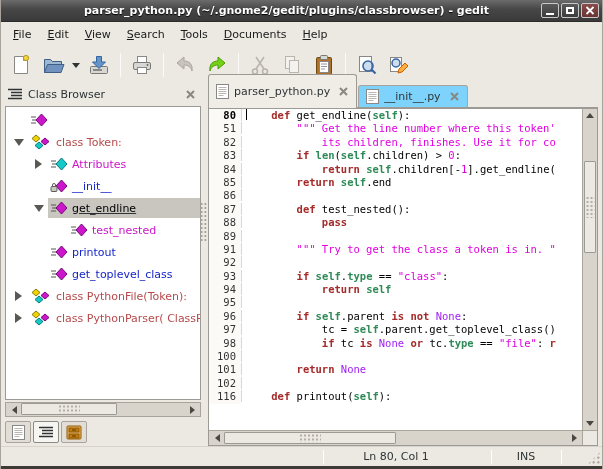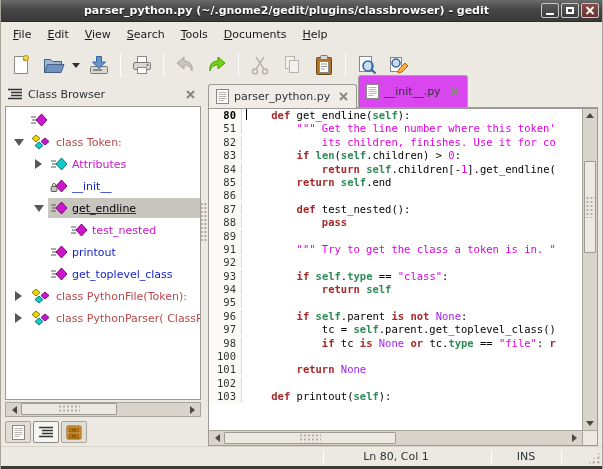--- a/index.html
+++ b/index.html
@@ -64,23 +64,23 @@
   .sb-tabs{position:absolute;left:0;top:337px;display:flex;gap:2px;}
   .sb-tab{width:26px;height:22px;border:1px solid #a8a49c;border-radius:2px;background:#e2ded6;
     display:flex;align-items:center;justify-content:center;}
   .sb-tab.active{background:#f7f5f1;border-color:#8c8a84;}
   .pane-handle{position:absolute;left:196px;top:0;width:11px;height:359px;}
   .pane-handle::after{content:"";position:absolute;left:50%;top:120px;transform:translateX(-50%);
     width:7px;height:40px;background-image:radial-gradient(circle,#a8a39a 1.1px,transparent 1.3px);background-size:4px 4px;}
   
   .editor{position:absolute;left:207px;top:0;right:4px;height:364px;}
   .tabbar{position:absolute;left:0;top:0;right:0;height:26px;display:flex;align-items:flex-end;border-bottom:1px solid #9c9a94;}
-  .etab{display:inline-flex;align-items:center;gap:5px;padding:0 7px;height:32px;background:#d946ef;
+  .etab{display:inline-flex;align-items:center;gap:5px;padding:0 7px;height:22px;background:#7dd3fc;
     border:1px solid #a8a49c;border-bottom:none;border-radius:3px 3px 0 0;margin-right:1px;white-space:nowrap;}
-  .etab.active{background:#f0ede6;height:24px;margin-bottom:-1px;border-color:#9c9a94;}
+  .etab.active{background:#f0ede6;height:34px;margin-bottom:-1px;border-color:#9c9a94;}
   .etab-close{display:flex;margin-left:3px;}
   .codewrap{position:absolute;left:0;top:26px;right:0;bottom:0;border:1px solid #9c9a94;background:#fff;}
   .code-area{position:absolute;left:0;top:0;right:15px;bottom:15px;overflow:hidden;
     font-family:"DejaVu Sans Mono", monospace;font-size:10.5px;}
   .code-line{height:13.4px;line-height:13.4px;white-space:pre;}
   .ln{display:inline-block;width:32px;text-align:right;padding-right:5px;color:#333;background:#fbfaf7;}
   .ln.cur{font-weight:bold;color:#000;}
   .lt{padding-left:4px;border-left:1px solid #dcd8d0;}
   .caret{display:inline-block;width:1px;height:11px;background:#000;vertical-align:-1px;margin-right:-1px;}
   .kw{color:#a52a2a;font-weight:bold;}
@@ -472,21 +472,21 @@
             <div class="code-line"><span class="ln">92</span><span class="lt"></span></div>
             <div class="code-line"><span class="ln">93</span><span class="lt"><span class="tx">        </span><span class="kw">if</span><span class="tx"> </span><span class="bi">self</span><span class="tx">.</span><span class="bi">type</span><span class="tx"> == </span><span class="st">"class"</span><span class="tx">:</span></span></div>
             <div class="code-line"><span class="ln">94</span><span class="lt"><span class="tx">            </span><span class="kw">return</span><span class="tx"> </span><span class="bi">self</span></span></div>
             <div class="code-line"><span class="ln">95</span><span class="lt"></span></div>
             <div class="code-line"><span class="ln">96</span><span class="lt"><span class="tx">        </span><span class="kw">if</span><span class="tx"> </span><span class="bi">self</span><span class="tx">.parent </span><span class="kw">is</span><span class="tx"> </span><span class="kw">not</span><span class="tx"> </span><span class="no">None</span><span class="tx">:</span></span></div>
             <div class="code-line"><span class="ln">97</span><span class="lt"><span class="tx">            tc = </span><span class="bi">self</span><span class="tx">.parent.get_toplevel_class()</span></span></div>
             <div class="code-line"><span class="ln">98</span><span class="lt"><span class="tx">            </span><span class="kw">if</span><span class="tx"> tc </span><span class="kw">is</span><span class="tx"> </span><span class="no">None</span><span class="tx"> </span><span class="kw">or</span><span class="tx"> tc.</span><span class="bi">type</span><span class="tx"> == </span><span class="st">"file"</span><span class="tx">: </span><span class="kw">r</span></span></div>
             <div class="code-line"><span class="ln">100</span><span class="lt"></span></div>
             <div class="code-line"><span class="ln">101</span><span class="lt"><span class="tx">        </span><span class="kw">return</span><span class="tx"> </span><span class="no">None</span></span></div>
             <div class="code-line"><span class="ln">102</span><span class="lt"></span></div>
-            <div class="code-line"><span class="ln">103</span><span class="lt"><span class="tx">    </span><span class="kw">def</span><span class="tx"> printout(</span><span class="bi">self</span><span class="tx">):</span></span></div>
+            <div class="code-line"><span class="ln">116</span><span class="lt"><span class="tx">    </span><span class="kw">def</span><span class="tx"> printout(</span><span class="bi">self</span><span class="tx">):</span></span></div>
           </div>
         <div class="vscroll scrollbar">
           <span class="arr u"></span>
           <span class="arr d"></span>
           <span class="vthumb" style="top:52px;left:1px;width:12px;height:92px;"></span>
         </div>
         <div class="code-hscroll scrollbar">
           <span class="arr l"></span>
           <span class="arr r"></span>
           <span class="hthumb" style="left:15px;top:1px;width:172px;height:12px;"></span>

